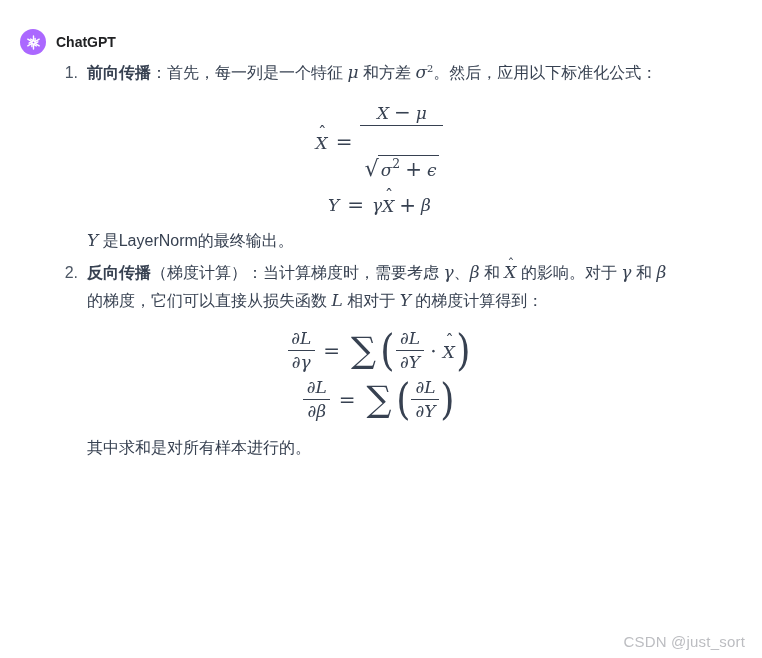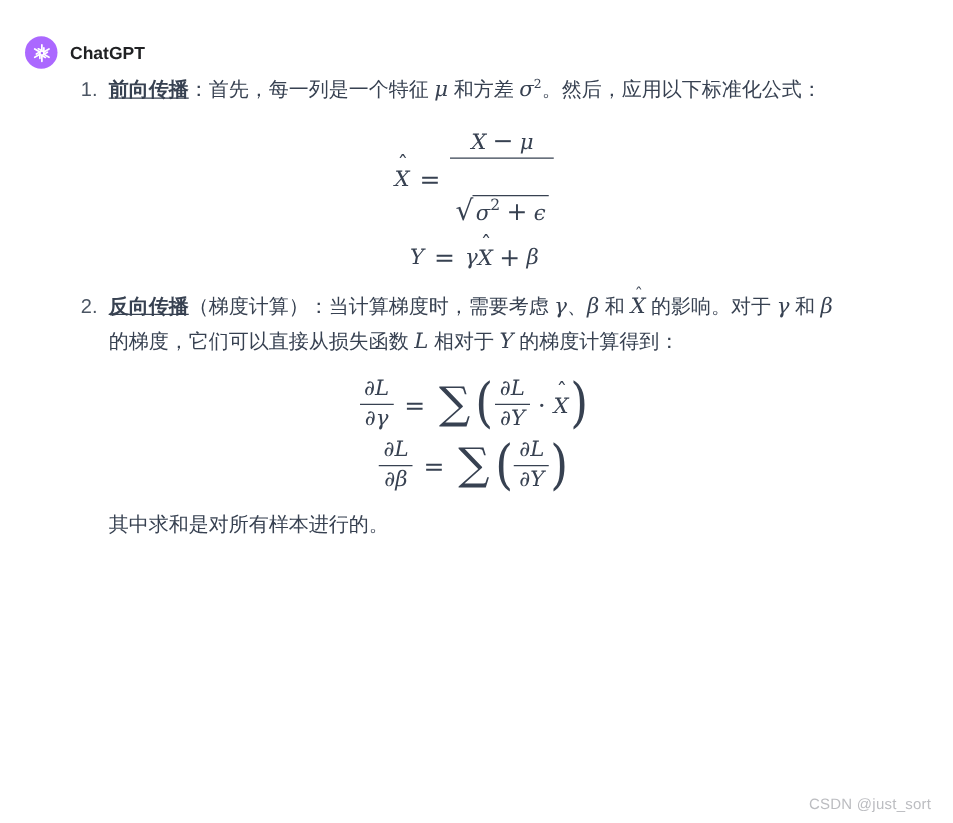--- a/index.html
+++ b/index.html
@@ -29,21 +29,21 @@
     font-family:"DejaVu Serif","Liberation Serif",serif;
     font-style:italic; line-height:1;
   }
   .content .mi { font-size:17px; }
   .mo { font-family:"DejaVu Serif","Liberation Serif",serif; line-height:1; }
   sup.msup {
     font-family:"DejaVu Serif","Liberation Serif",serif;
     font-style:normal; font-size:0.62em; line-height:0;
     vertical-align:super;
   }
-  .bold { font-weight:700;text-decoration:underline; }
+  .bold { font-weight:700; }
   .hatbox { position:relative; display:inline-block; line-height:1; }
   .hatbox .hat {
     position:absolute; top:-0.48em; left:55%; transform:translateX(-50%);
     font-family:"DejaVu Serif","Liberation Serif",serif;
     font-size:0.85em; font-style:normal; line-height:1;
   }
   
   ol.msg-list { list-style:none; }
   li.msg-li { display:flex; margin-bottom:4px; }
   .li-num { flex:none; width:22px; text-align:right; margin-right:9px; color:#4b5563; }
@@ -62,21 +62,21 @@
   .frac { display:inline-flex; flex-direction:column; align-items:center; vertical-align:middle; }
   .fnum { padding:0 4px 3px 4px; display:flex; align-items:baseline; }
   .fden { border-top:1.4px solid #374151; padding:3px 4px 0 4px; display:flex; align-items:baseline; }
   .sqrtsign { font-family:"DejaVu Serif","Liberation Serif",serif; font-size:1.12em; margin-right:-1px; }
   .radicand { border-top:1.4px solid #374151; padding:1px 3px 0 3px;margin-top:26px; }
   .sum { font-family:"DejaVu Serif","Liberation Serif",serif; font-size:1.75em; line-height:1; margin:0 3px; }
   .bigp { font-family:"DejaVu Serif","Liberation Serif",serif; font-size:2.15em; font-weight:300; line-height:1; transform:scaleX(0.85); }
   .cdot { margin:0 6px; }
   .watermark {
     position:absolute; right:17px; bottom:8px;
-    font-size:12px; color:#bcbdc1; letter-spacing:0.2px;margin-left:41px;
+    font-size:15px; color:#bcbdc1; letter-spacing:0.2px;margin-left:41px;
   }
 </style>
 </head>
 <body>
 
 <div class="chat">
 
   <div class="header">
     <div class="avatar">
       <svg width="17" height="17" viewBox="-12 -12 24 24">
@@ -122,20 +122,21 @@
 
           <div class="formula f-pad2">
             <span class="mi">Y</span>
             <span class="mo eq">=</span>
             <span class="mi">γ</span>
             <span class="hatbox"><span class="hat">ˆ</span><span class="mi">X</span></span>
             <span class="mo sign">+</span>
             <span class="mi">β</span>
           </div>
 
+          <p class="para"><span class="mi">Y</span><span class="plain"> 是LayerNorm的最终输出。</span></p>
         </div>
       </li>
 
       <li class="msg-li">
         <span class="li-num">2.</span>
         <div class="li-body">
           <p class="para"><span class="bold">反向传播</span><span class="plain">（梯度计算）：当计算梯度时，需要考虑 </span><span class="mi">γ</span><span class="plain">、</span><span class="mi">β</span><span class="plain"> 和 </span><span class="hatbox"><span class="hat">ˆ</span><span class="mi">X</span></span><span class="plain"> 的影响。对于 </span><span class="mi">γ</span><span class="plain"> 和 </span><span class="mi">β</span><span class="plain"> 的梯度，它们可以直接从损失函数 </span><span class="mi">L</span><span class="plain"> 相对于 </span><span class="mi">Y</span><span class="plain"> 的梯度计算得到：</span></p>
 
           <div class="formula f-pad3">
             <span class="frac">

